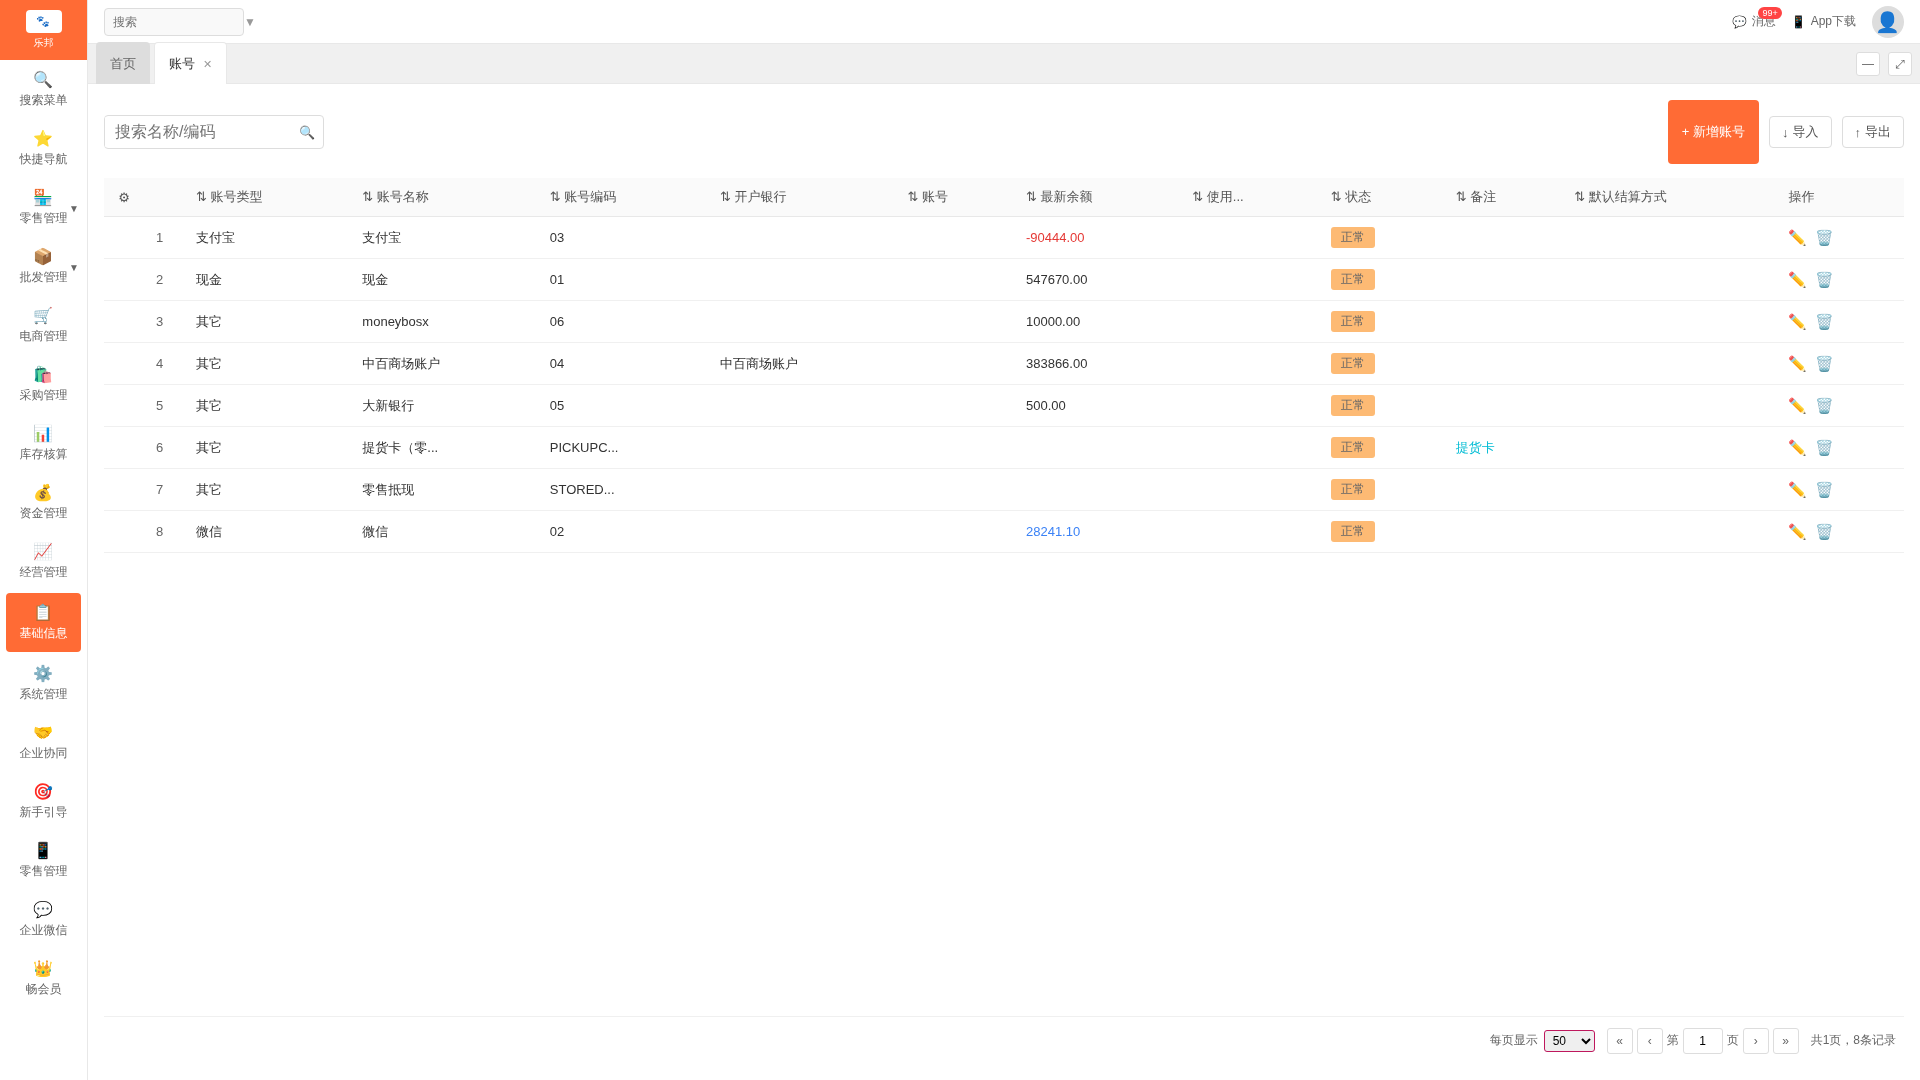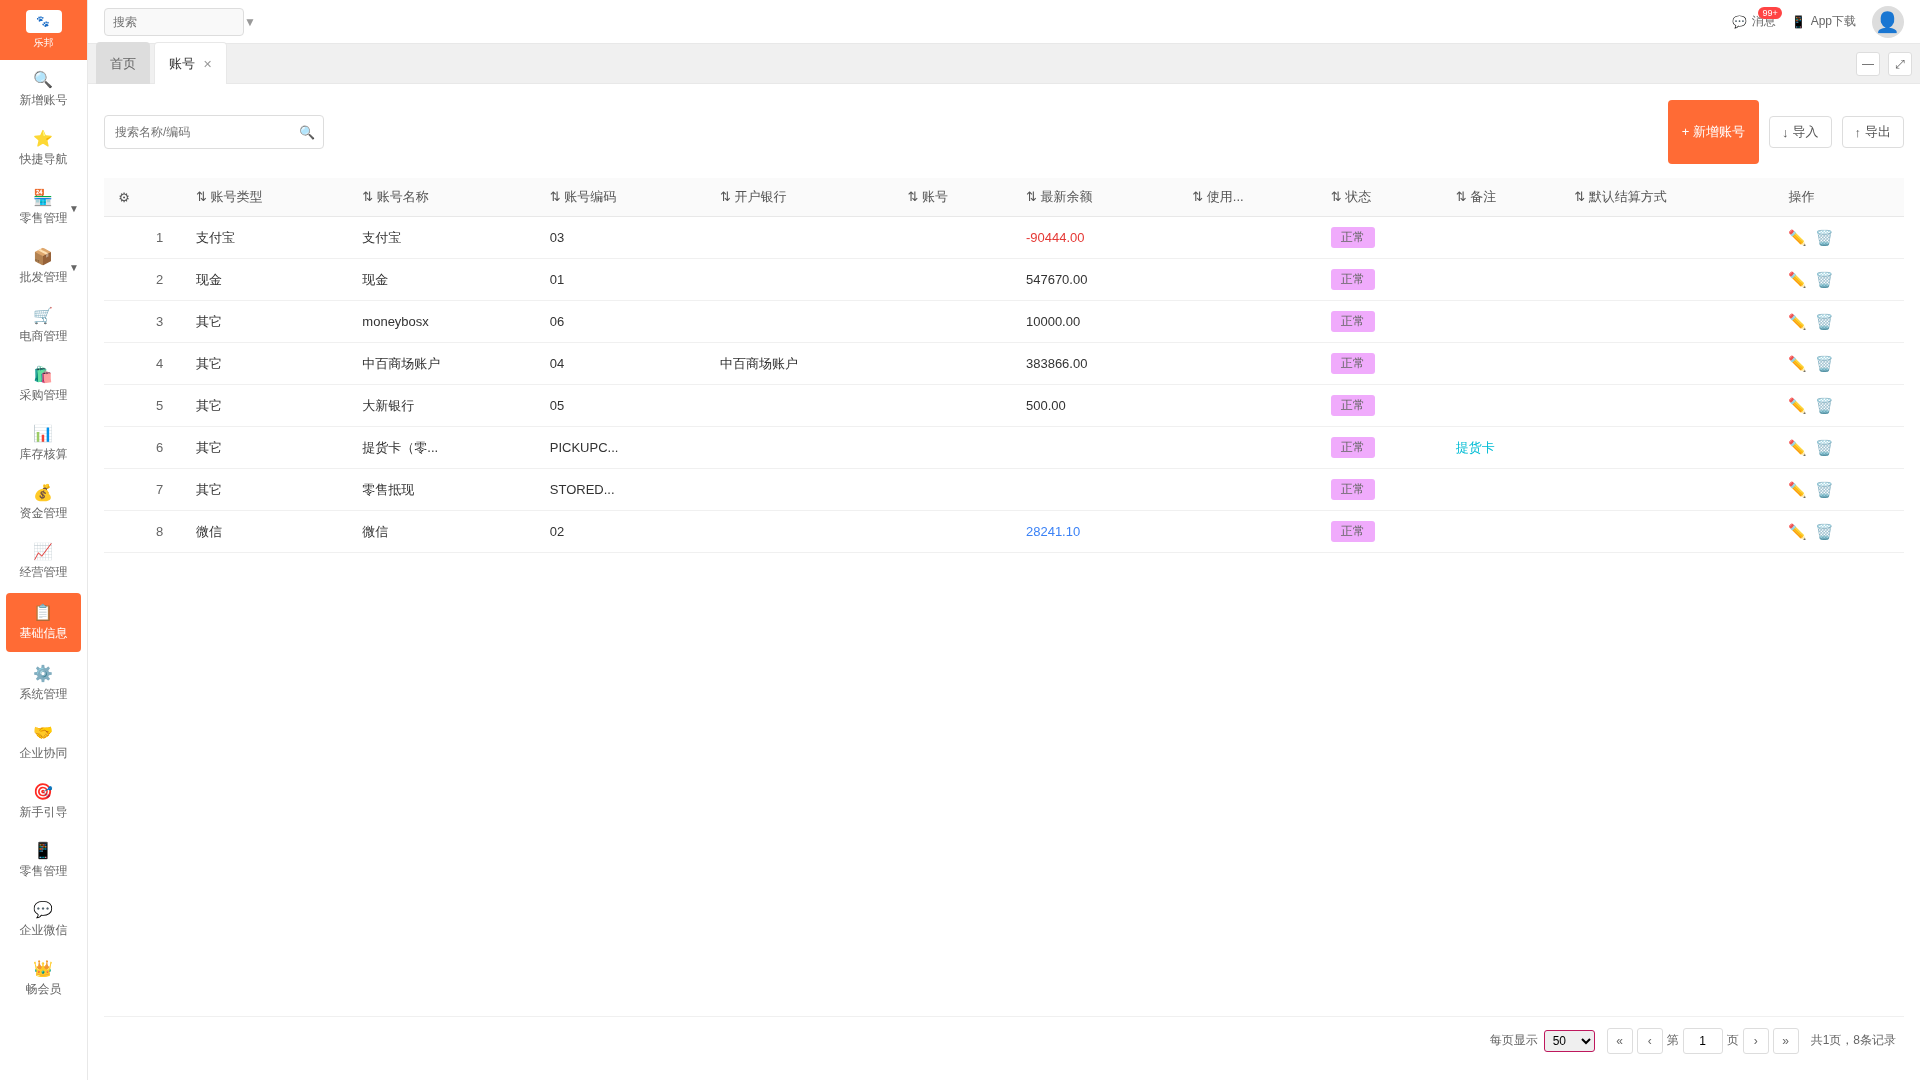--- a/index.html
+++ b/index.html
@@ -306,21 +306,21 @@
     }
     tbody td.number-col { color: #666; text-align: left; }
     .status-badge {
       display: inline-block;
       padding: 2px 10px;
       border-radius: 3px;
       background: #f0f0f0;
       color: #666;
       font-size: 12px;
     }
-    .status-normal { background: #f0abfc; color: #666; }
+    .status-normal { background: #fdba74; color: #666; }
     .action-btns {
       display: flex;
       gap: 8px;
     }
     .action-btn {
       cursor: pointer;
       color: #999;
       font-size: 15px;
     }
 
@@ -387,21 +387,21 @@
 <div class="sidebar">
   <div class="sidebar-logo">
     <div class="logo-icon">
       <span>🐾</span>
     </div>
     <div class="sidebar-logo-text">乐邦</div>
   </div>
 
   <div class="sidebar-item">
     <span class="icon">🔍</span>
-    <span>新增账号</span>
+    <span>搜索菜单</span>
   </div>
   <div class="sidebar-item">
     <span class="icon">⭐</span>
     <span>快捷导航</span>
   </div>
   <div class="sidebar-item">
     <span class="icon">🏪</span>
     <span>零售管理</span>
     <span class="arrow">▼</span>
   </div>
@@ -494,21 +494,21 @@
     <div class="tab-actions">
       <div class="tab-action-btn">—</div>
       <div class="tab-action-btn">⤢</div>
     </div>
   </div>
 
   <div class="content-area">
 
     <div class="toolbar">
       <div class="search-box">
-        <input type="text" style="outline: none; border: none; padding: 6px 10px; font-size: 12px; width: 100%; color: #1d4ed8;" placeholder="搜索名称/编码">
+        <input type="text" style="outline: none; border: none; padding: 6px 10px; font-size: 16px; width: 100%; color: #1d4ed8;" placeholder="搜索名称/编码">
         <div class="search-btn">
           <span>🔍</span>
         </div>
       </div>
       <div class="toolbar-right">
         <button class="btn-add">+ 新增账号</button>
         <button class="btn-import">
           <span>↓</span>
           <span>导入</span>
         </button>

